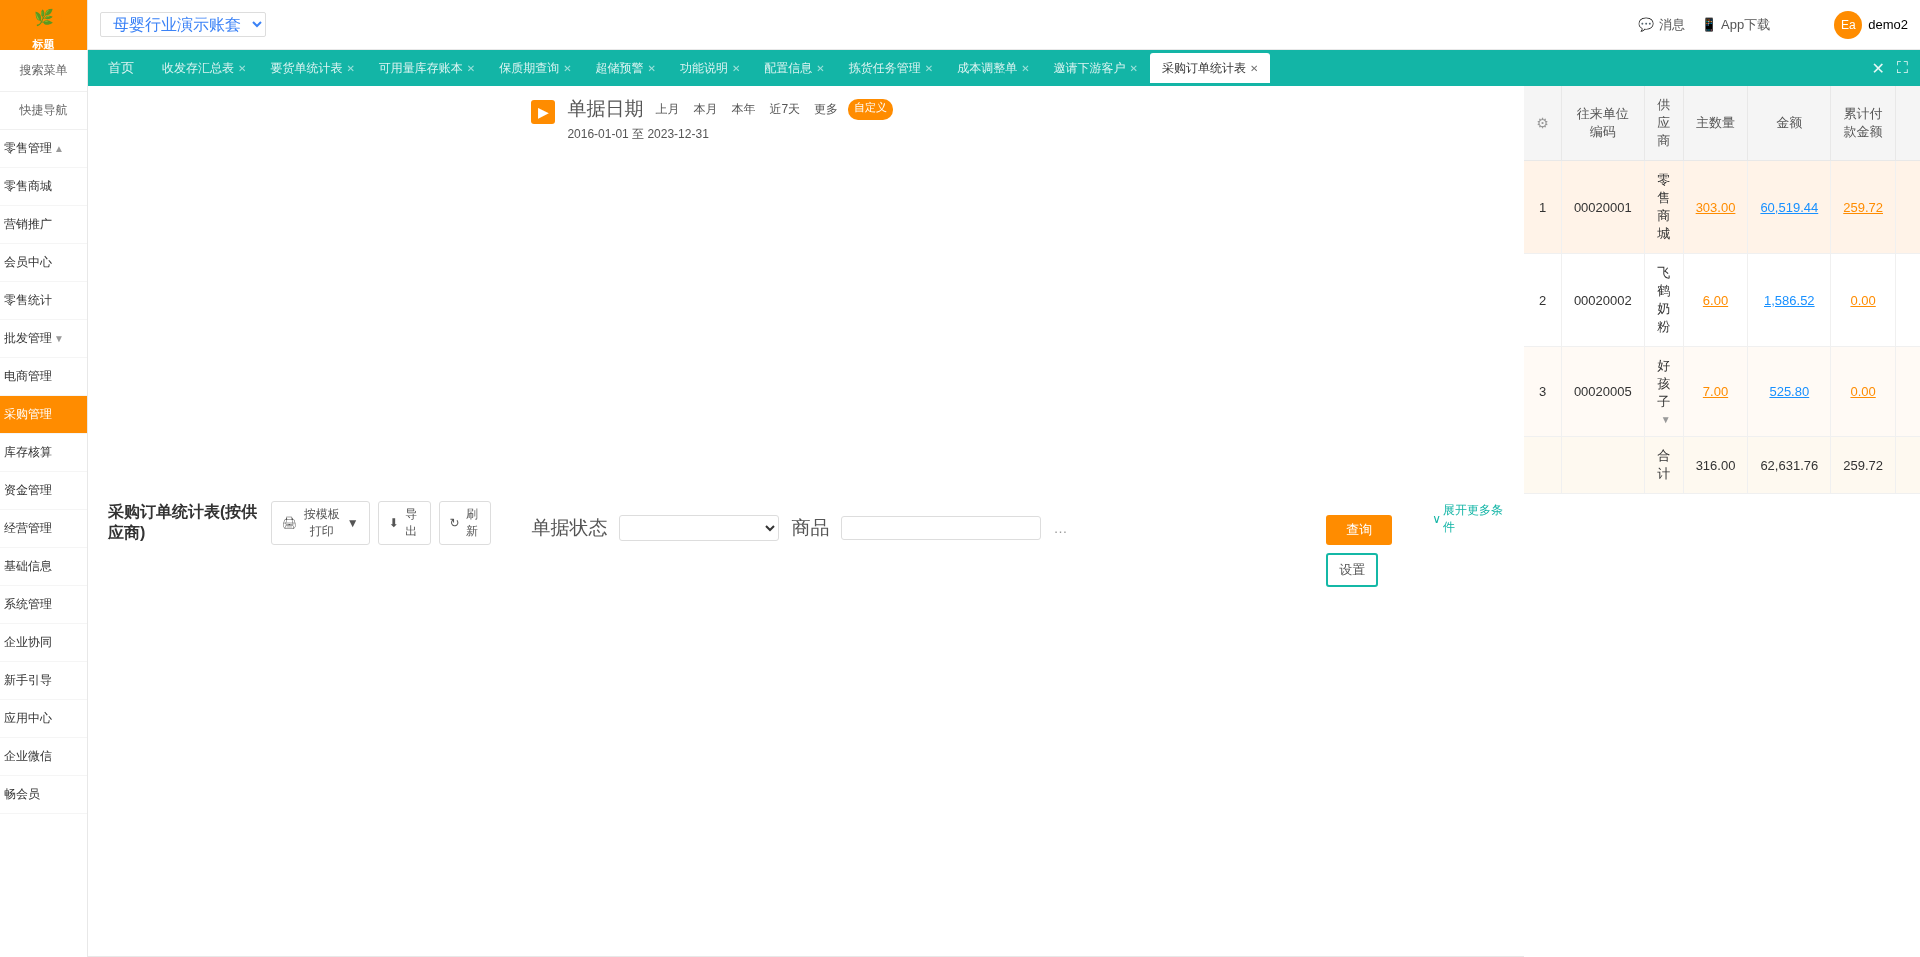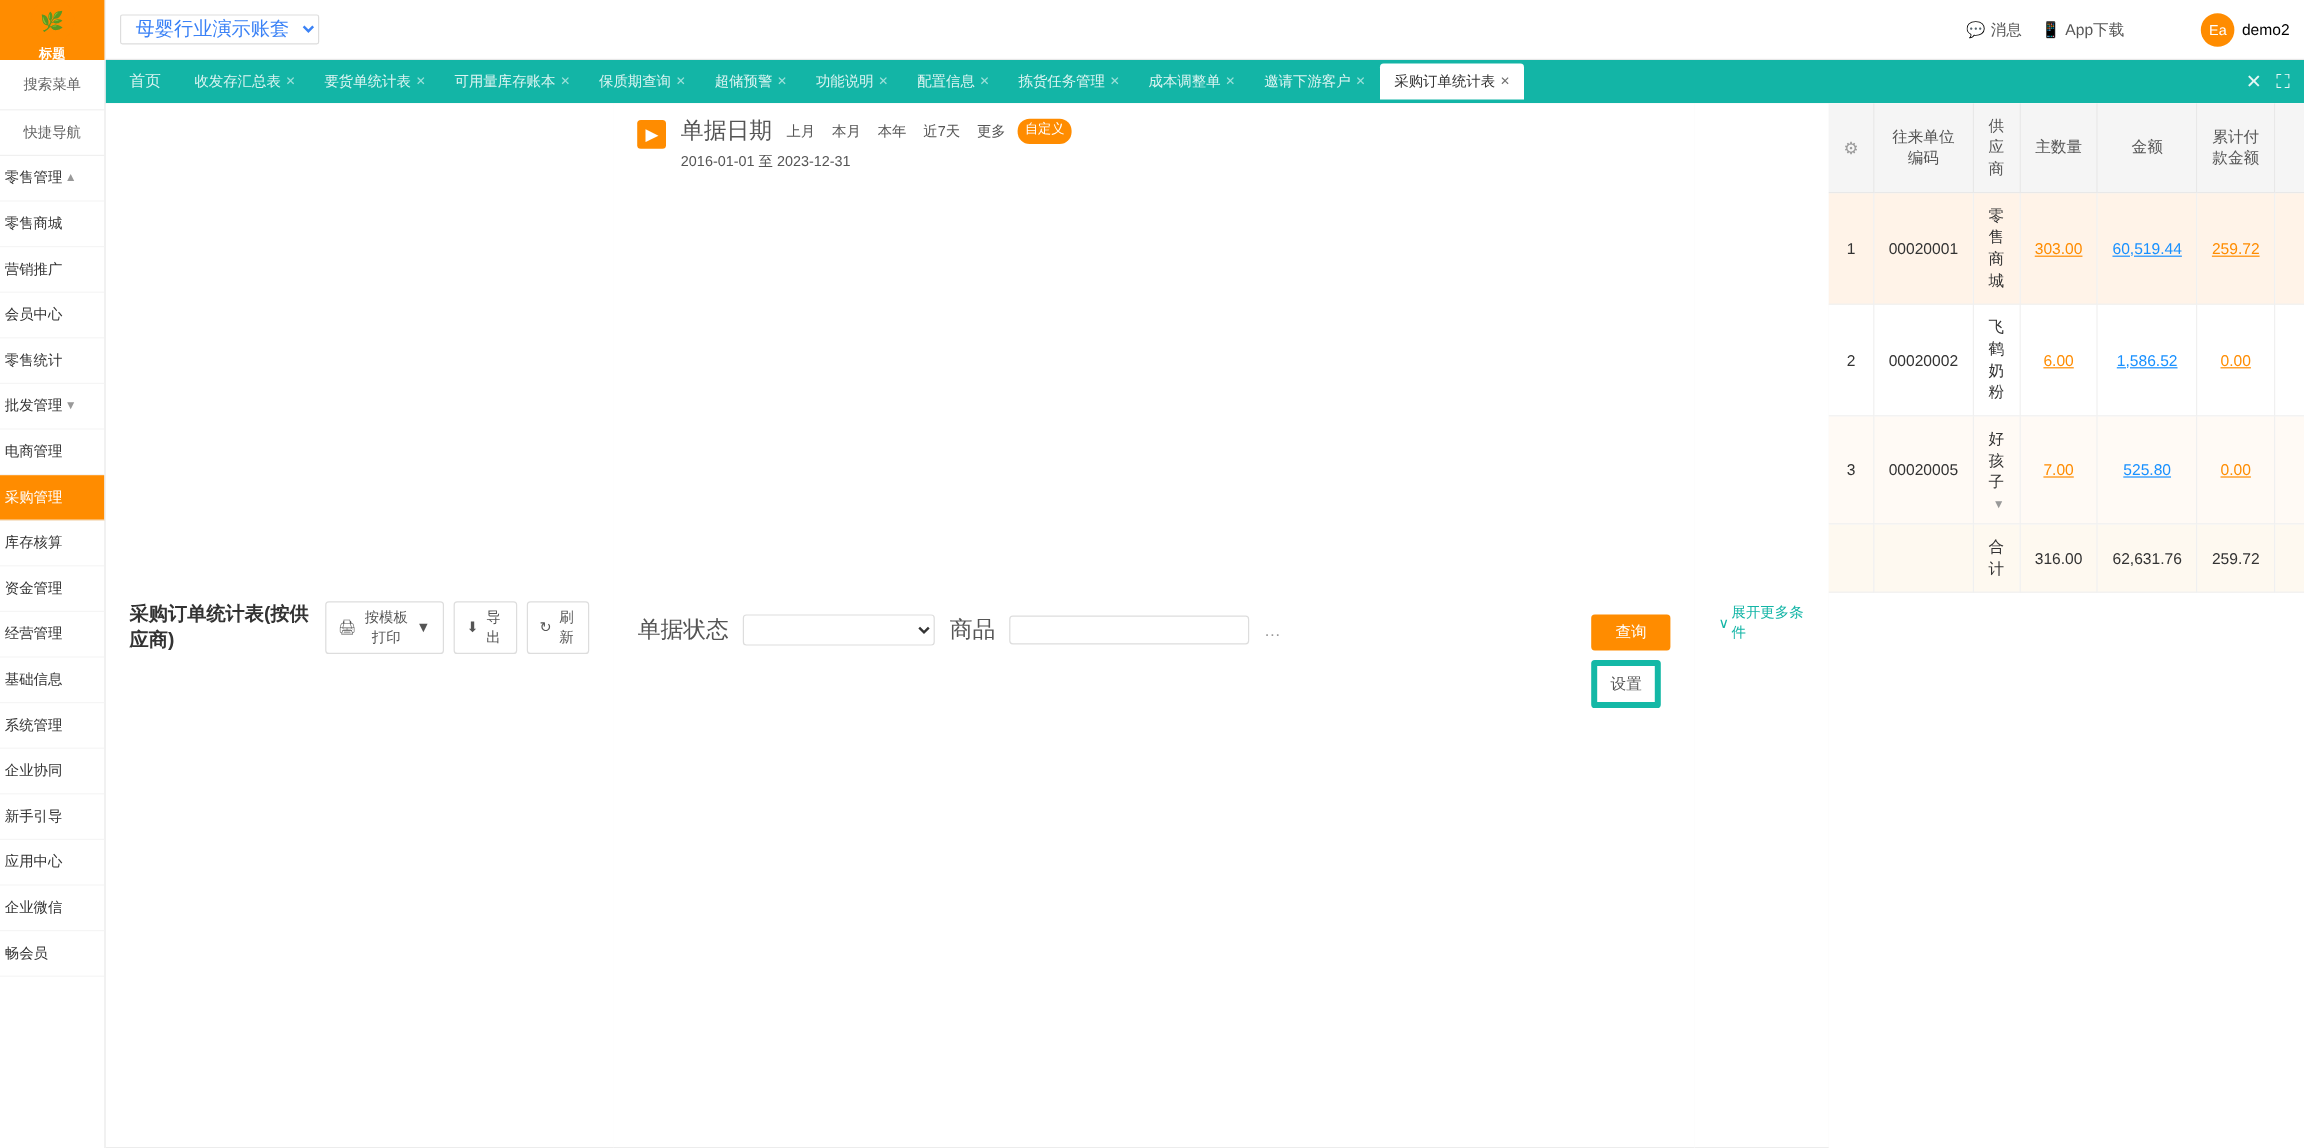--- a/index.html
+++ b/index.html
@@ -57,21 +57,21 @@
     .filter-label { color: #555; font-size: 19px; white-space: nowrap; }
     .filter-date-shortcuts { display: flex; gap: 6px; }
     .filter-shortcut { color: #555; font-size: 12px; cursor: pointer; padding: 2px 4px; }
     .filter-custom-badge { background: #ff8c00; color: #fff; padding: 1px 6px; border-radius: 10px; font-size: 11px; }
     .filter-date-range { color: #555; font-size: 12px; }
     .filter-select-wrap { display: flex; align-items: center; }
     .filter-select { border: 1px solid #ddd; padding: 4px 8px; border-radius: 3px; font-size: 12px; color: #333; background: #fff; min-width: 160px; }
     .filter-input { border: 1px solid #ddd; padding: 4px 8px; border-radius: 3px; font-size: 12px; color: #333; background: #fff; min-width: 200px; }
     .filter-more-btn { color: #13b5a6; font-size: 12px; cursor: pointer; display: flex; align-items: center; gap: 2px; margin-left: auto; align-self: center; }
     .btn-query { background: #ff8c00; color: #fff; border: none; padding: 6px 20px; border-radius: 3px; font-size: 13px; cursor: pointer; }
-    .btn-setting { background: #fff; color: #555; border: 5px solid #14b8a6; padding: 6px 11px; border-radius: 3px; font-size: 13px; cursor: pointer; margin-top: 4px; }
+    .btn-setting { background: #fff; color: #555; border: 2px solid #14b8a6; padding: 6px 11px; border-radius: 3px; font-size: 13px; cursor: pointer; margin-top: 4px; }
     .filter-ellipsis { color: #999; font-size: 14px; cursor: pointer; }
 
     
     .table-wrap { background: #fff; margin: 0; flex: 1; }
     .data-table { width: 100%; border-collapse: collapse; }
     .data-table th { background: #f5f5f5; padding: 10px 12px; text-align: center; font-size: 13px; color: #555; font-weight: normal; border-bottom: 1px solid #e8e8e8; border-right: 1px solid #e8e8e8; }
     .data-table th:first-child { width: 40px; }
     .data-table td { padding: 10px 12px; text-align: center; font-size: 13px; color: #333; border-bottom: 1px solid #f0f0f0; border-right: 1px solid #f0f0f0; }
     .data-table td:last-child, .data-table th:last-child { border-right: none; }
     .data-table tr.row-even { background: #fff; }

